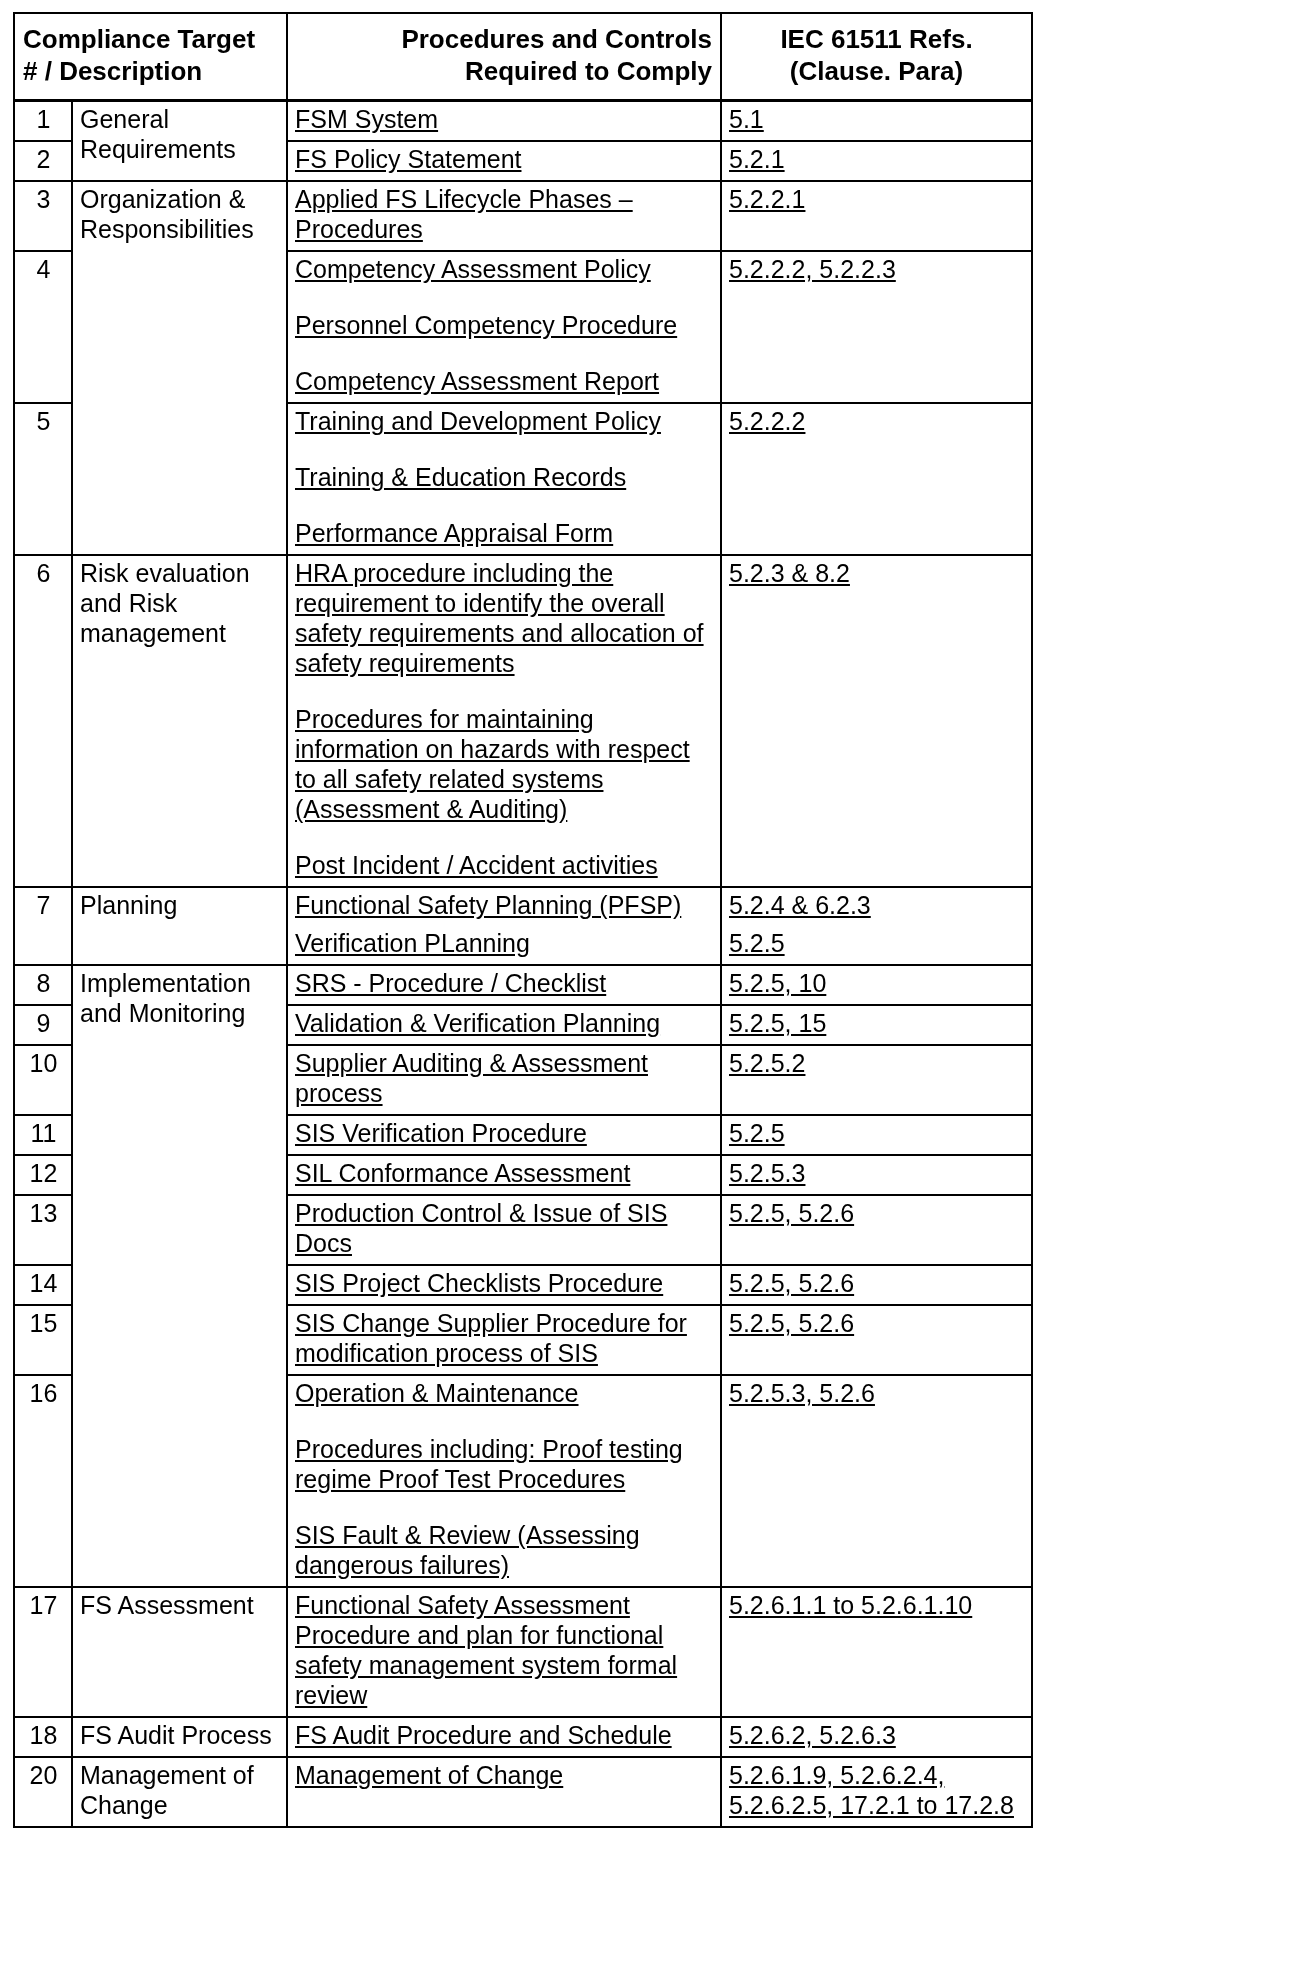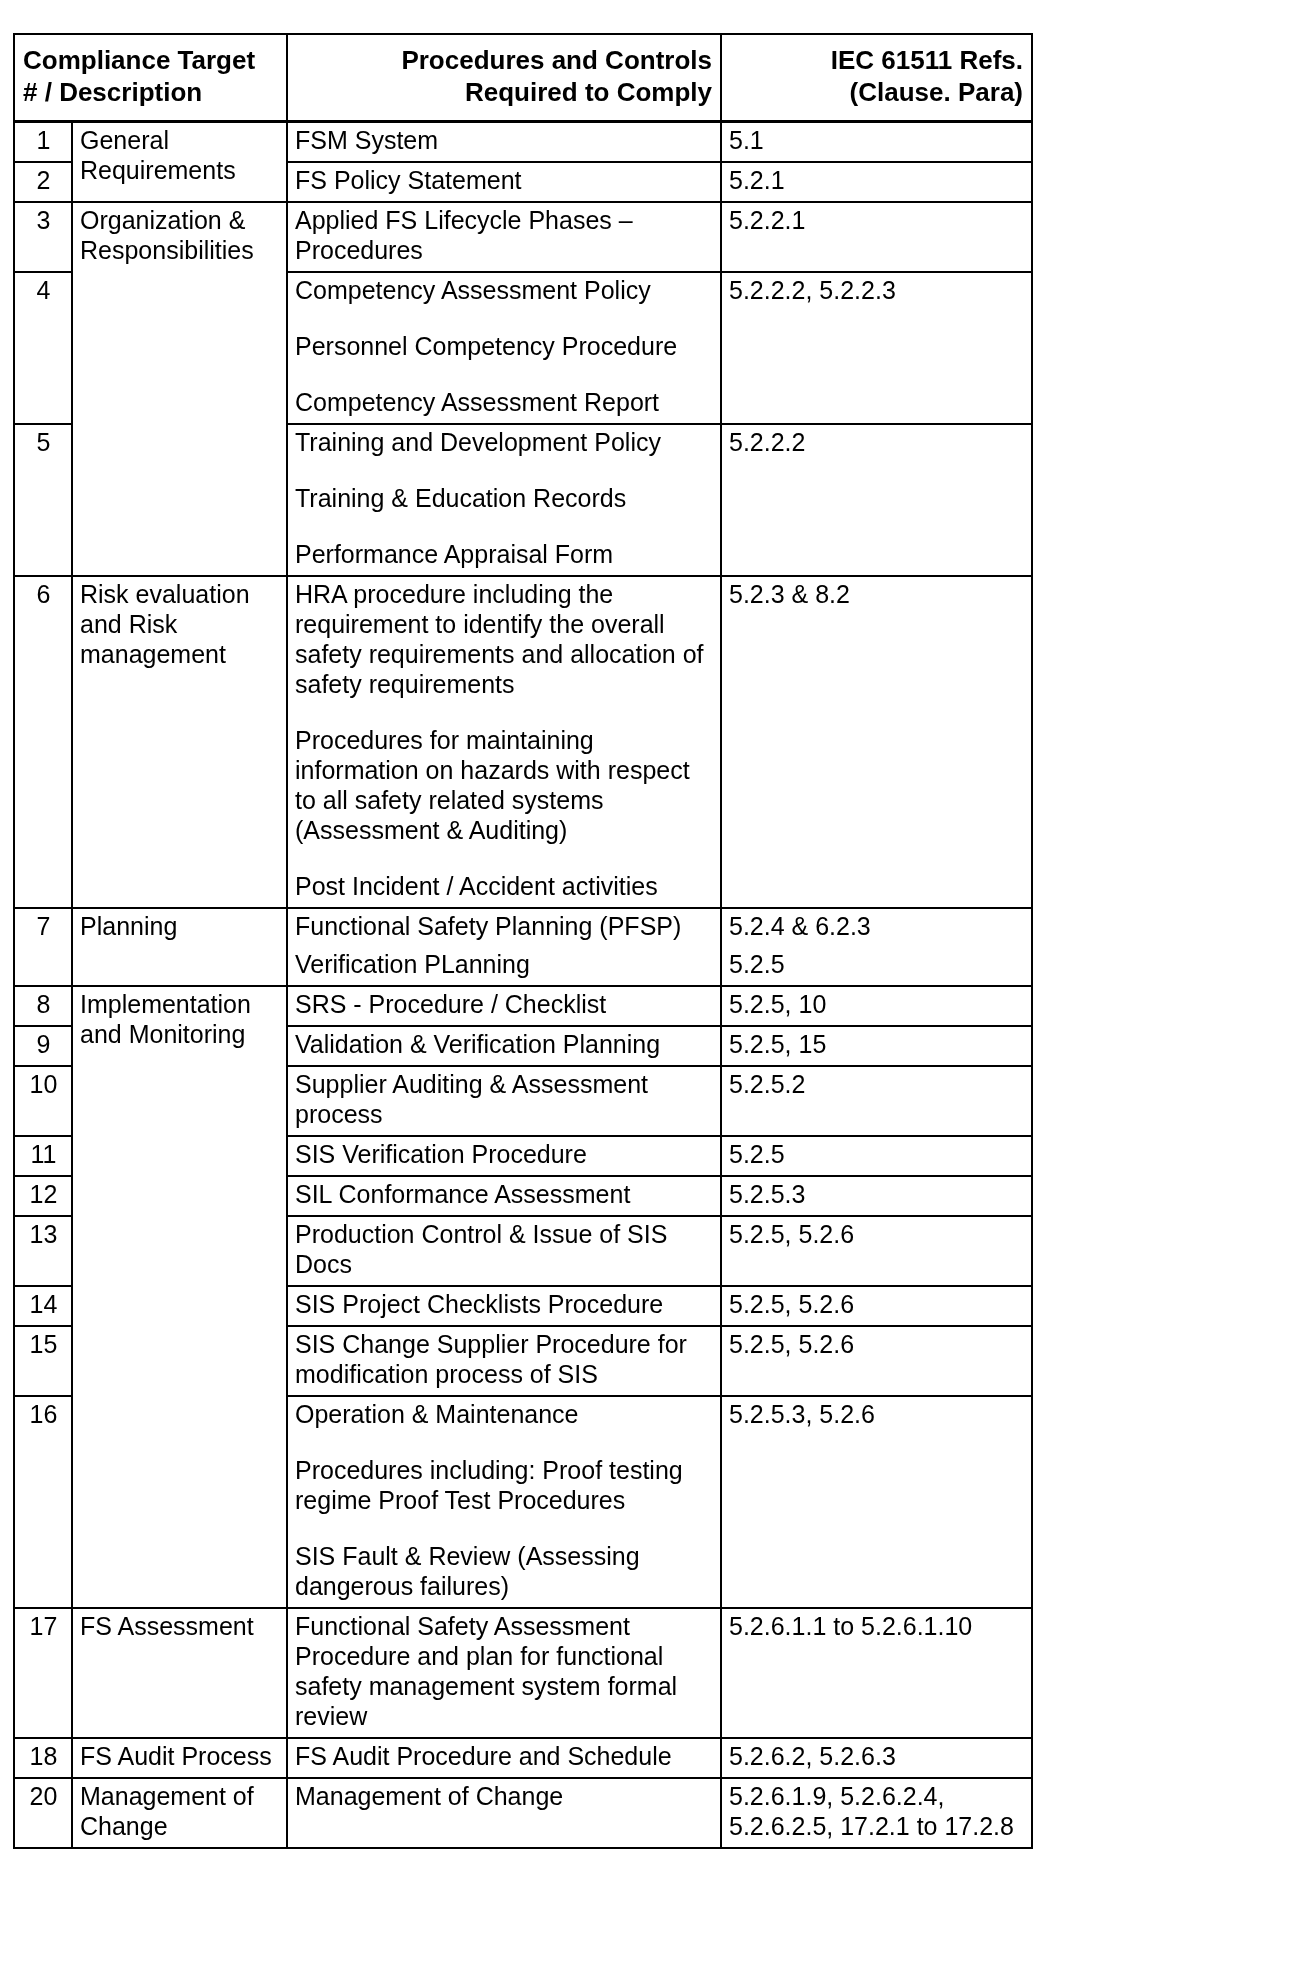--- a/index.html
+++ b/index.html
@@ -16,21 +16,21 @@
   }
   #page {
     position: relative;
     width: 1304px;
     height: 1964px;
     background: #ffffff;
   }
   table.compliance {
     position: absolute;
     left: 13px;
-    top: 33px;
+    top: 12px;
     width: 1018px;
     border-collapse: collapse;
     table-layout: fixed;
     background: #ffffff;
   }
   table.compliance col.c-num   { width: 58px; }
   table.compliance col.c-desc  { width: 215px; }
   table.compliance col.c-proc  { width: 434px; }
   table.compliance col.c-refs  { width: 311px; }
 
@@ -45,35 +45,35 @@
   }
   table.compliance thead th {
     font-weight: bold;
     font-size: 26px;
     line-height: 1.22;
     padding: 10px 8px 12px 8px;
     border-bottom-width: 3px;
   }
   th.head-desc { text-align: left; }
   th.head-proc { text-align: right; }
-  th.head-refs { text-align: right; }
+  th.head-refs { text-align: center; }
 
   td.num {
     text-align: center;
     padding-left: 2px;
     padding-right: 2px;
   }
   td.desc  { padding-left: 10px; }
   td.proc  { padding-left: 10px; }
   td.refs  { padding-left: 10px; }
 
   
   td.desc-merged { vertical-align: top; }
 
-  .para { margin: 0 0 0 0; }
+  .para { margin: 0 0 0 0; text-decoration: underline; }
   .para + .para { margin-top: 26px; }
   .line { display: block; }
 
   
   .tight + .tight { margin-top: 8px; }
 </style>
 </head>
 <body>
 
 <div id="page">

